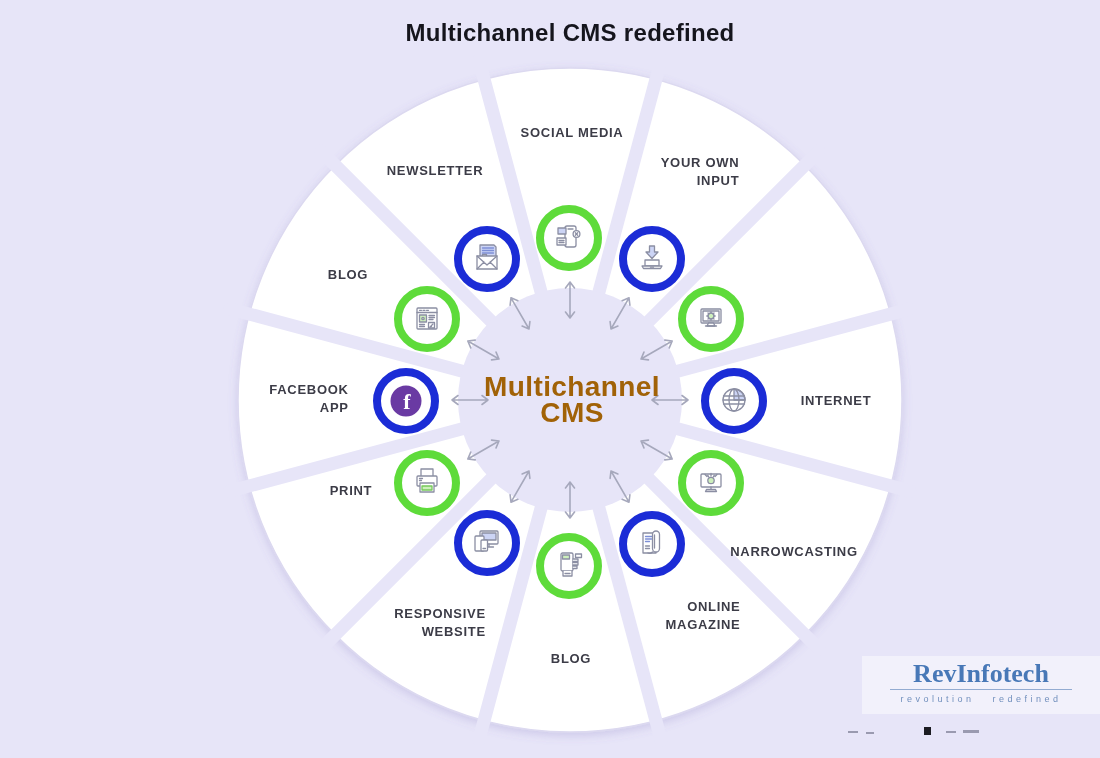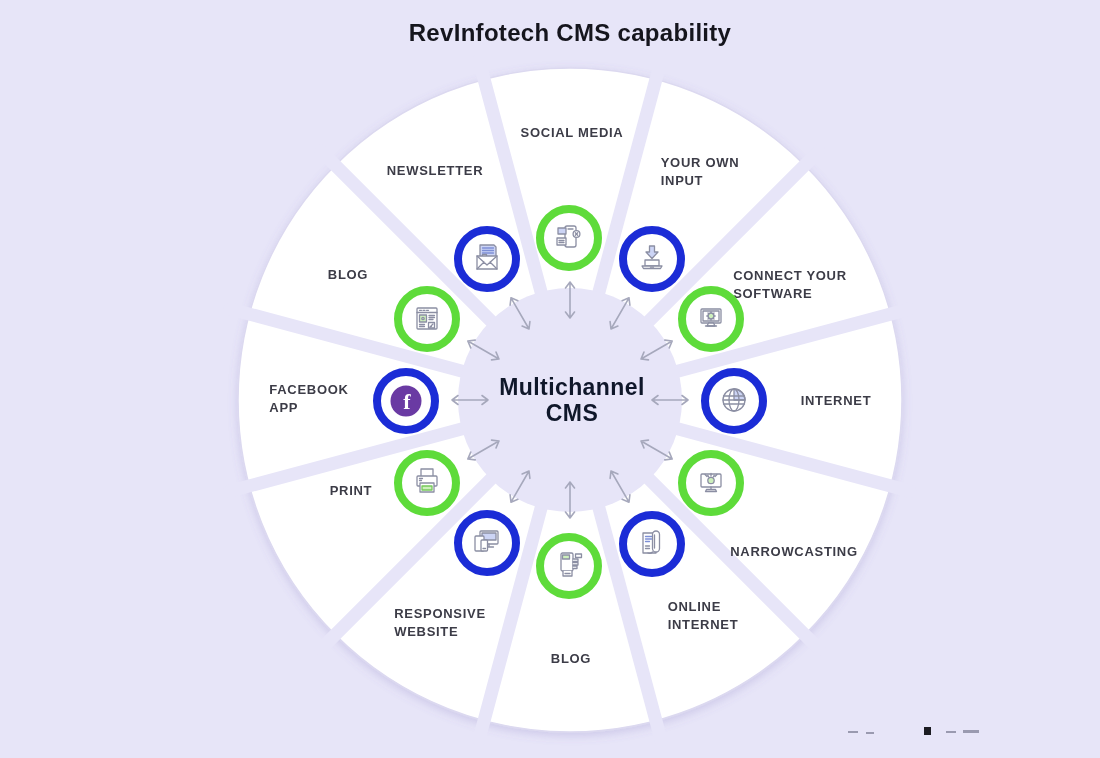--- a/index.html
+++ b/index.html
@@ -2,23 +2,23 @@
 <html><head>
 <meta charset="utf-8">
 <style>
   html,body{margin:0;padding:0;}
   .stage{position:relative;width:1100px;height:758px;background:#e7e5f8;overflow:hidden;
          font-family:"Liberation Sans",sans-serif;}
   .title{position:absolute;left:570px;top:33px;transform:translate(-50%,-50%);
          font-size:24px;font-weight:bold;color:#15151d;letter-spacing:.3px;white-space:nowrap;}
   #wheel{position:absolute;left:0;top:0;}
   .hub{position:absolute;left:572px;top:400px;transform:translate(-50%,-50%);
-       text-align:center;font-weight:bold;font-size:23px;line-height:26px;
-       color:#0f172a;letter-spacing:.4px;}
-  .chan-label{position:absolute;transform:translate(-50%,-50%);text-align:left;
+       text-align:center;font-weight:bold;font-size:28px;line-height:26px;
+       color:#a16207;letter-spacing:.4px;}
+  .chan-label{position:absolute;transform:translate(-50%,-50%);text-align:right;
        font-size:13px;font-weight:bold;color:#3c3c47;letter-spacing:.7px;
        line-height:1.4;white-space:pre-line;}
   .ring{position:absolute;width:50px;height:50px;border-radius:50%;background:#fff;
        display:flex;align-items:center;justify-content:center;}
   .ring.green{border:8px solid #5edb3a;}
   .ring.blue{border:8px solid #1b2cd6;}
   svg.ic *{stroke:#8b8ea3;fill:none;stroke-width:1.3;stroke-linejoin:round;stroke-linecap:round;}
   svg.ic .fb{fill:#ccd4f5;}
   svg.ic .fg{fill:#cdefbc;}
   svg.ic .fw{fill:#ffffff;}
@@ -92,33 +92,31 @@
         </g>
         <g transform="translate(570,400) rotate(210)">
           <path d="M82 0 L118 0 M88 -4.5 L82 0 L88 4.5 M112 -4.5 L118 0 L112 4.5" stroke="#a6a8bc" stroke-width="1.6" fill="none" stroke-linecap="round" stroke-linejoin="round"></path>
         </g>
         <g transform="translate(570,400) rotate(240)">
           <path d="M82 0 L118 0 M88 -4.5 L82 0 L88 4.5 M112 -4.5 L118 0 L112 4.5" stroke="#a6a8bc" stroke-width="1.6" fill="none" stroke-linecap="round" stroke-linejoin="round"></path>
         </g>
       </g>
   </svg>
 
-  <div class="title">RevInfotech CMS capability</div>
+  <div class="title">Multichannel CMS redefined</div>
   <div class="hub" style="white-space:pre-line;">Multichannel
 CMS</div>
 
   <div class="chan-label" style="left:572px;top:133px">SOCIAL MEDIA</div>
   <div class="chan-label" style="left:700px;top:172px">YOUR OWN
 INPUT</div>
-  <div class="chan-label" style="left:790px;top:285px">CONNECT YOUR
-SOFTWARE</div>
   <div class="chan-label" style="left:836px;top:401px">INTERNET</div>
   <div class="chan-label" style="left:794px;top:552px">NARROWCASTING</div>
   <div class="chan-label" style="left:703px;top:616px">ONLINE
-INTERNET</div>
+MAGAZINE</div>
   <div class="chan-label" style="left:571px;top:659px">BLOG</div>
   <div class="chan-label" style="left:440px;top:623px">RESPONSIVE
 WEBSITE</div>
   <div class="chan-label" style="left:351px;top:491px">PRINT</div>
   <div class="chan-label" style="left:309px;top:399px">FACEBOOK
 APP</div>
   <div class="chan-label" style="left:348px;top:275px">BLOG</div>
   <div class="chan-label" style="left:435px;top:171px">NEWSLETTER</div>
 
   <div class="ring green" style="left:536px;top:205px">
@@ -229,20 +227,25 @@
   <div class="ring blue" style="left:454px;top:226px">
     <svg class="ic" width="34" height="34" viewBox="0 0 34 34">
       <path class="fb" d="M10 3 h14 l2 2 v11 h-16 z"></path>
       <path class="bl" d="M12.5 6 h11 M12.5 8.5 h11 M12.5 11 h11"></path>
       <rect class="fw" x="12.5" y="12.5" width="4" height="2.5"></rect>
       <path class="fw" d="M7 14 h20 v13 h-20 z"></path>
       <path d="M7 14 l10 9 10 -9 M7 27 l7 -7 M27 27 l-7 -7"></path>
     </svg>
   </div>
 
+  <div class="logo">
+    <div class="logo-name">RevInfotech</div>
+    <div class="logo-rule"></div>
+    <div class="logo-tag">revolution redefined</div>
+  </div>
 
   <div>
     <div class="crop-mark" style="left:848px;top:731px;width:10px;height:2px;"></div>
     <div class="crop-mark" style="left:866px;top:732px;width:8px;height:2px;"></div>
     <div class="crop-mark" style="left:924px;top:727px;width:7px;height:8px;background:#1c1c22;"></div>
     <div class="crop-mark" style="left:946px;top:731px;width:10px;height:2px;"></div>
     <div class="crop-mark" style="left:963px;top:730px;width:16px;height:3px;"></div>
   </div>
 
 </div>

